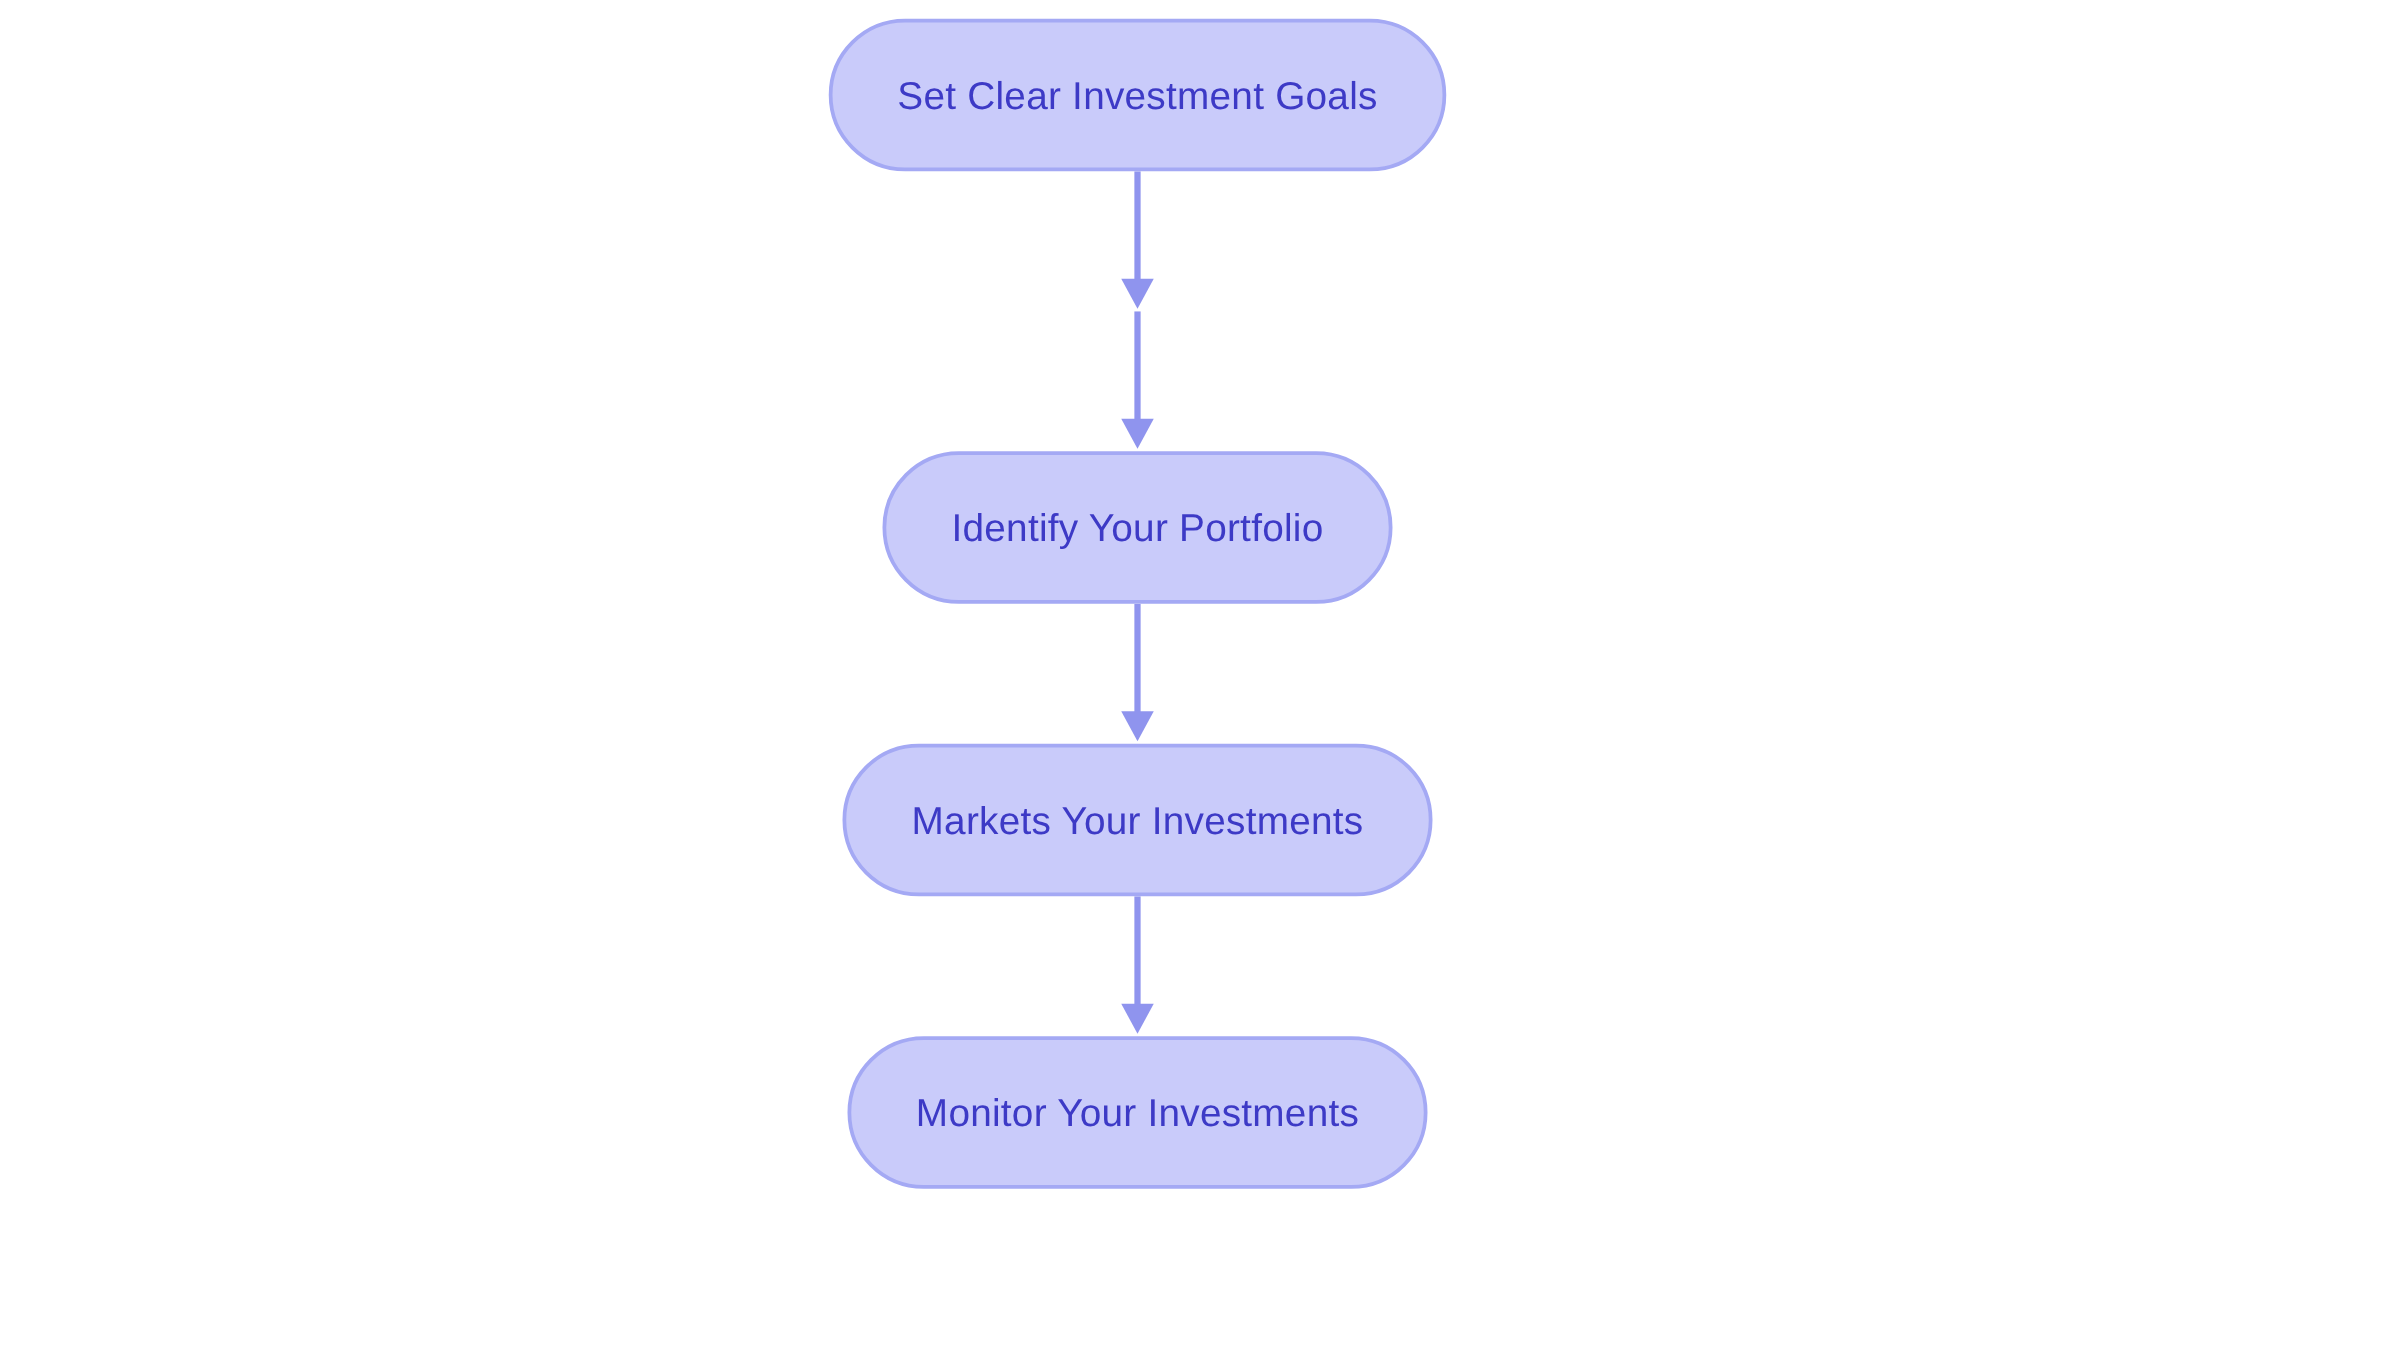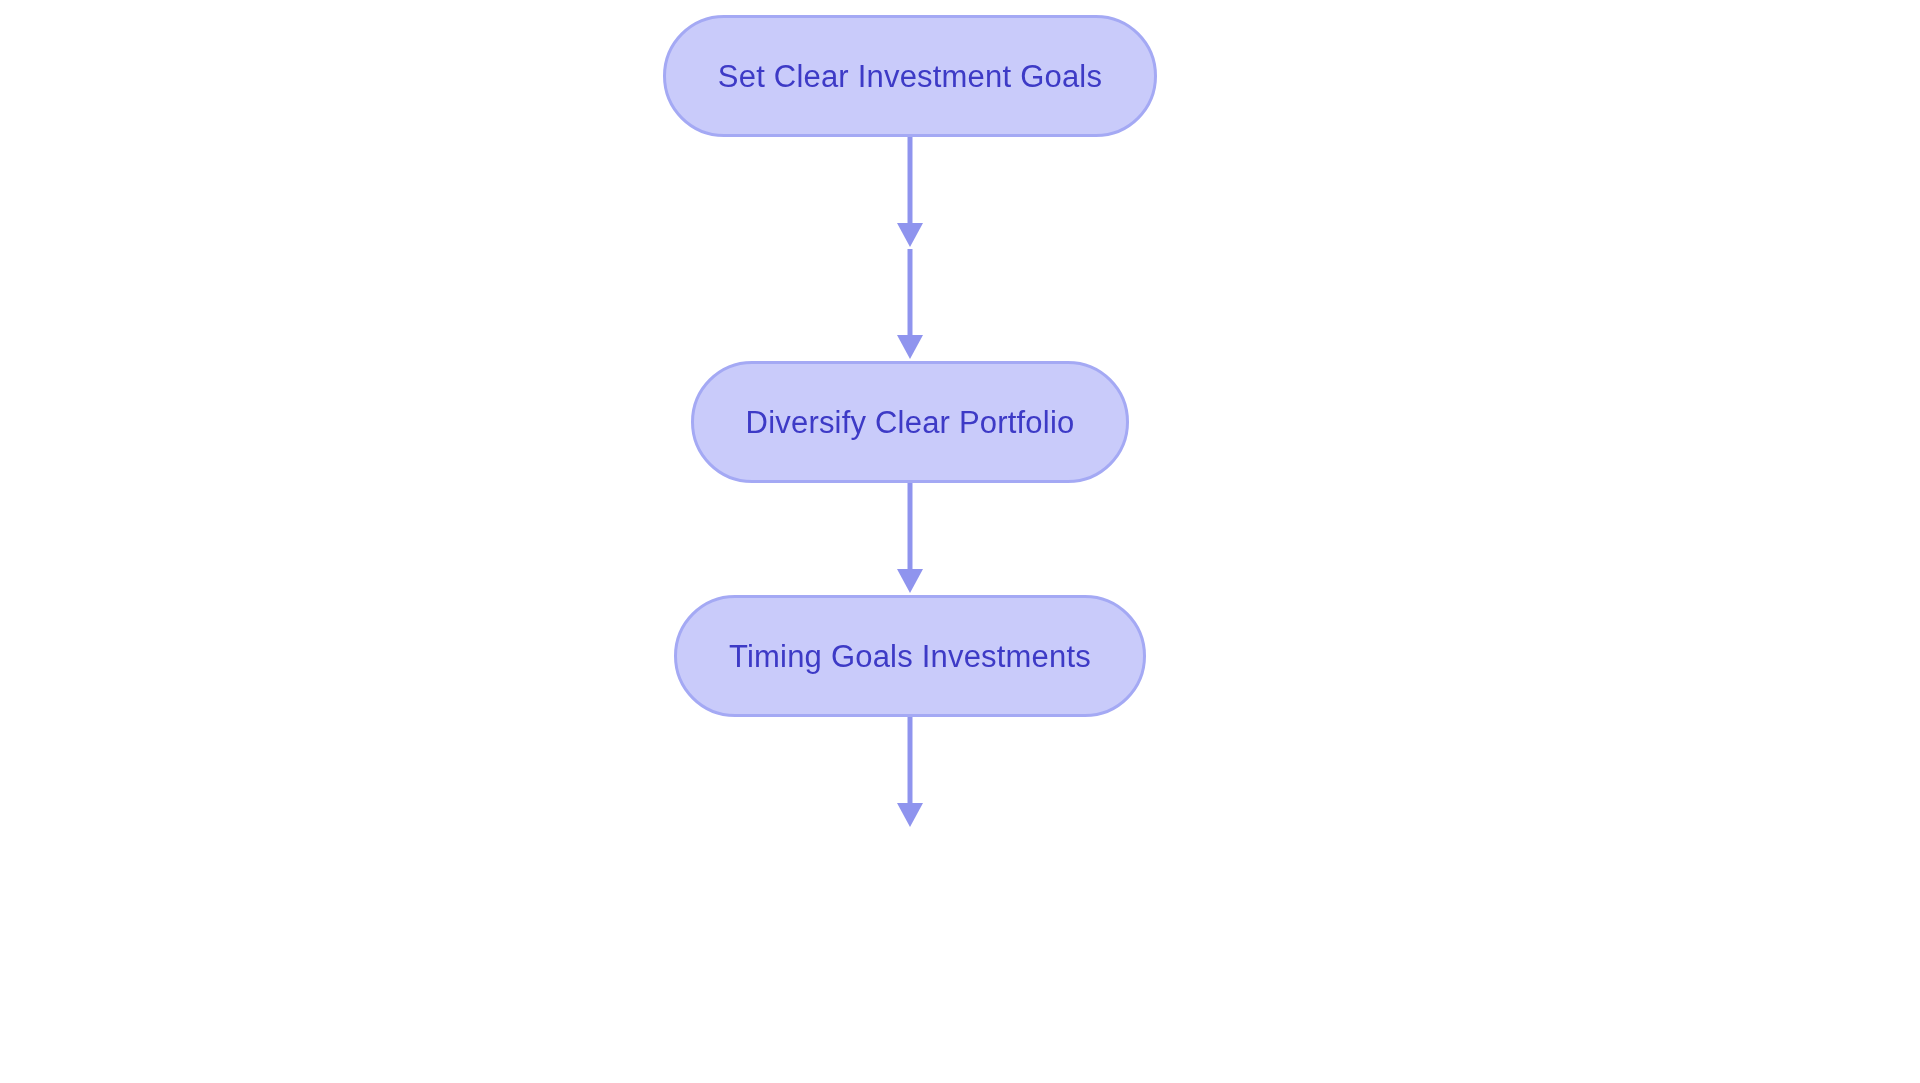--- a/index.html
+++ b/index.html
@@ -70,31 +70,34 @@
     <polygon points="3,86 29,86 16,110"></polygon>
   </svg>
 
 
   <svg class="arrow" width="32" height="112" viewBox="0 0 32 112">
     <line x1="16" y1="0" x2="16" y2="88"></line>
     <polygon points="3,86 29,86 16,110"></polygon>
   </svg>
 
   <div class="node">
-    <span class="node-label">Diversify Clear Portfolio</span>
+    <span class="node-label">Identify Your Portfolio</span>
   </div>
 
   <svg class="arrow" width="32" height="112" viewBox="0 0 32 112">
     <line x1="16" y1="0" x2="16" y2="88"></line>
     <polygon points="3,86 29,86 16,110"></polygon>
   </svg>
 
   <div class="node">
-    <span class="node-label">Timing Goals Investments</span>
+    <span class="node-label">Markets Your Investments</span>
   </div>
 
   <svg class="arrow" width="32" height="112" viewBox="0 0 32 112">
     <line x1="16" y1="0" x2="16" y2="88"></line>
     <polygon points="3,86 29,86 16,110"></polygon>
   </svg>
 
+  <div class="node">
+    <span class="node-label">Monitor Your Investments</span>
+  </div>
 
 </div>
 
 </body></html>

